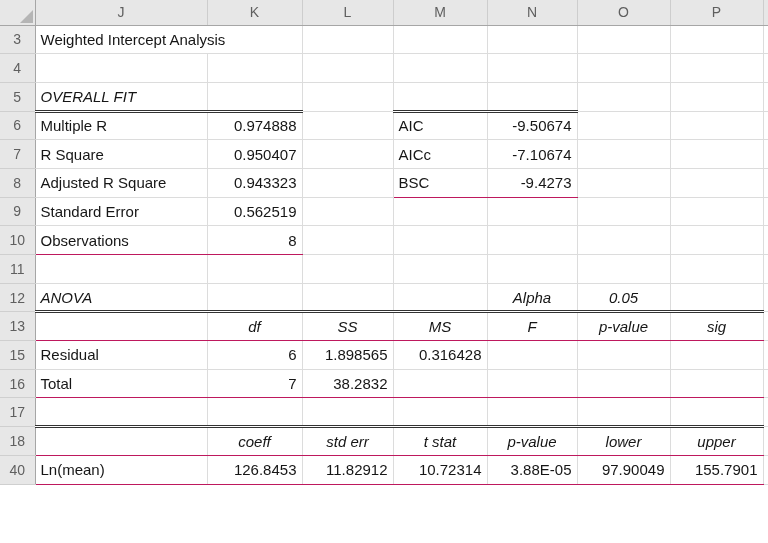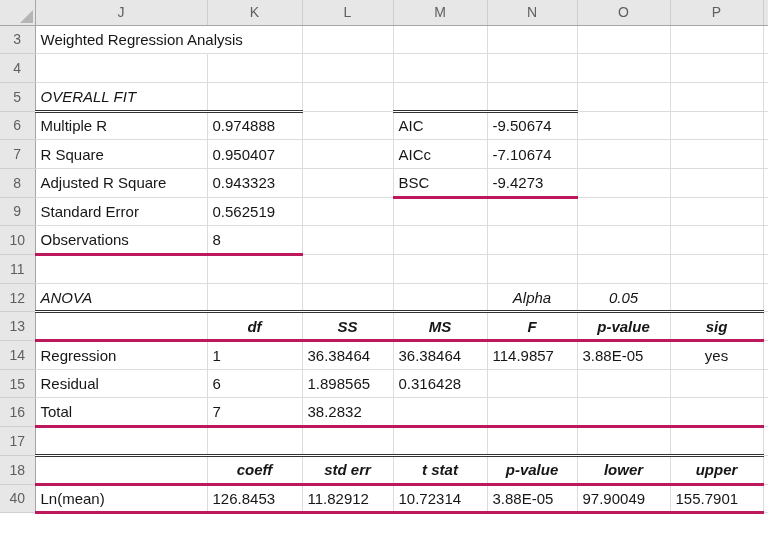--- a/index.html
+++ b/index.html
@@ -28,25 +28,25 @@
   .tri {
     position:absolute; right:2px; bottom:2px; width:0; height:0;
     border-left:13px solid transparent; border-bottom:13px solid #b5b5b5;
   }
   
   td {
     font-size:15px; color:#161616;
     border-right:1px solid #dcdcdc; border-bottom:1px solid #dcdcdc;
   }
   td.sliver { border-right:none; }
-  td.num { }
+  td.num { text-align:right; }
   td.ctr { text-align:center;margin-top:28px; }
-  td.it  { font-style:italic;font-weight:bold; }
+  td.it  { font-style:italic; }
   
-  td.sb { border-bottom:3px solid #be185d; }
+  td.sb { border-bottom:1px solid #be185d; }
   td.db { border-bottom:3px double #333333;font-style:italic; }
 </style>
 </head>
 <body>
 
 <div class="sheet">
 <table>
   <colgroup>
     <col style="width:35px">
         <col style="width:172px">
@@ -69,21 +69,21 @@
     <th>L</th>
     <th>M</th>
     <th>N</th>
     <th>O</th>
     <th>P</th>
     <th class="sliver"></th>
   </tr>
 
   <tr>
     <th class="rowhead">3</th>
-    <td colspan="2">Weighted Regression Analysis</td>
+    <td colspan="2">Weighted Intercept Analysis</td>
     <td></td>
           <td></td>
     <td></td>
           <td></td>
     <td></td>
           <td class="sliver"></td>
   </tr>
 
   <tr>
     <th class="rowhead">4</th>
@@ -198,31 +198,20 @@
     <td class="sb"></td>
     <td class="sb it ctr">df</td>
     <td class="sb it ctr">SS</td>
     <td class="sb it ctr">MS</td>
     <td class="sb it ctr">F</td>
     <td class="sb it ctr">p-value</td>
     <td class="sb it ctr">sig</td>
     <td class="sliver"></td>
   </tr>
 
-  <tr>
-    <th class="rowhead">14</th>
-    <td>Regression</td>
-    <td class="num">1</td>
-    <td class="num">36.38464</td>
-    <td class="num">36.38464</td>
-    <td class="num">114.9857</td>
-    <td class="num">3.88E-05</td>
-    <td class="ctr">yes</td>
-    <td class="sliver"></td>
-  </tr>
 
   <tr>
     <th class="rowhead">15</th>
     <td>Residual</td>
     <td class="num">6</td>
     <td class="num">1.898565</td>
     <td class="num">0.316428</td>
     <td></td>
           <td></td>
     <td></td>

